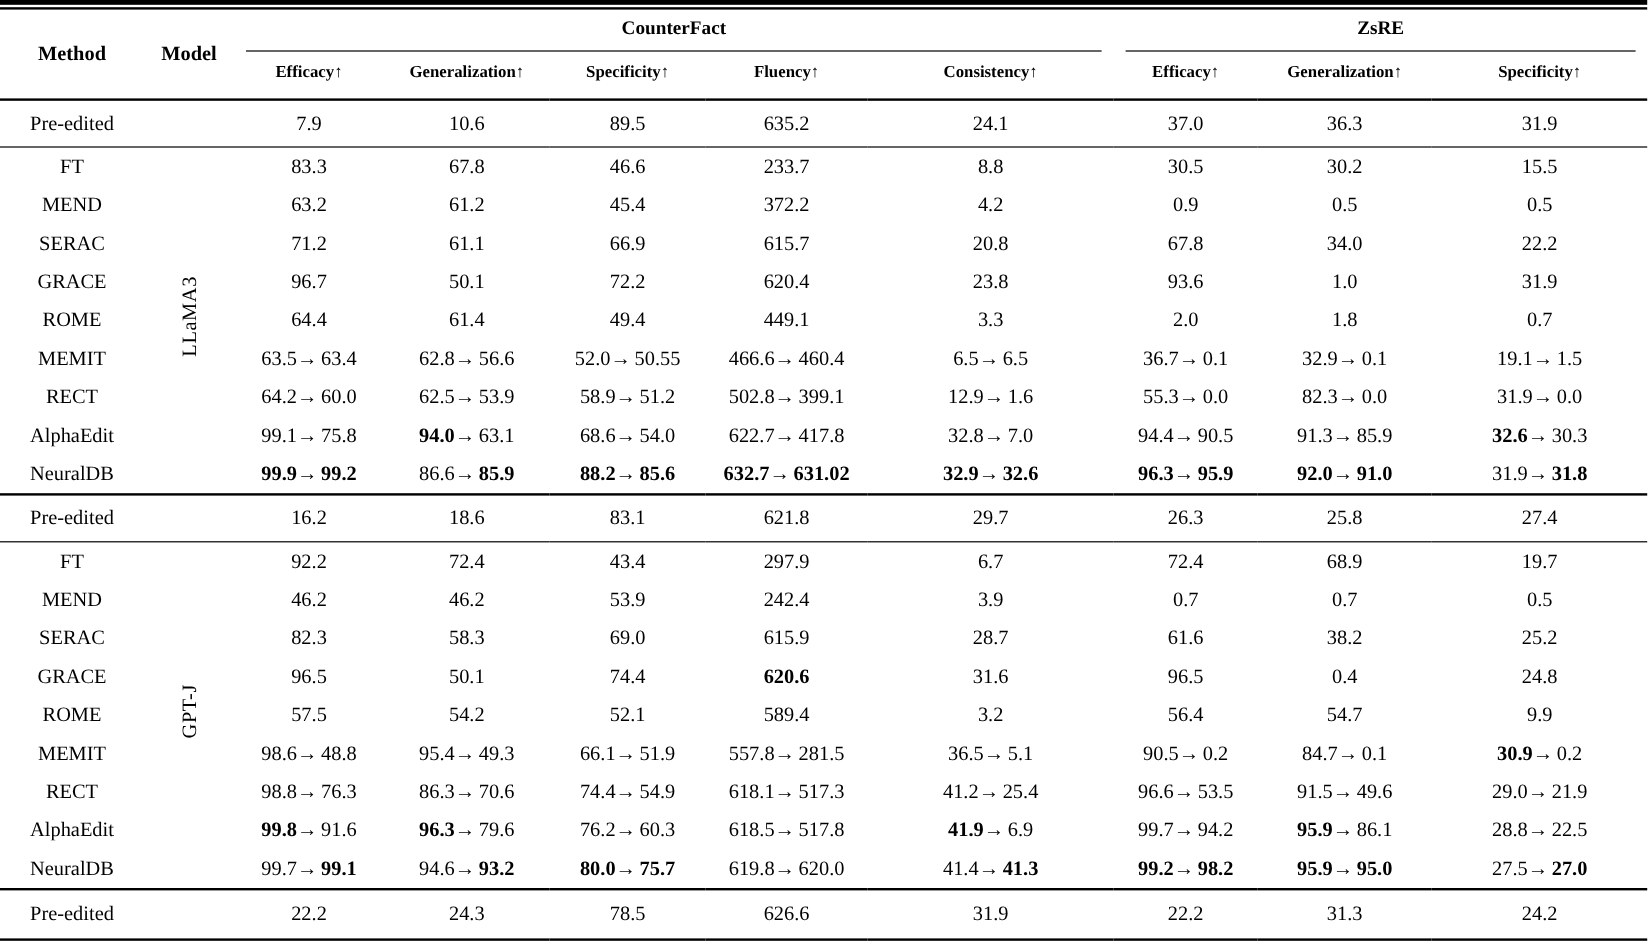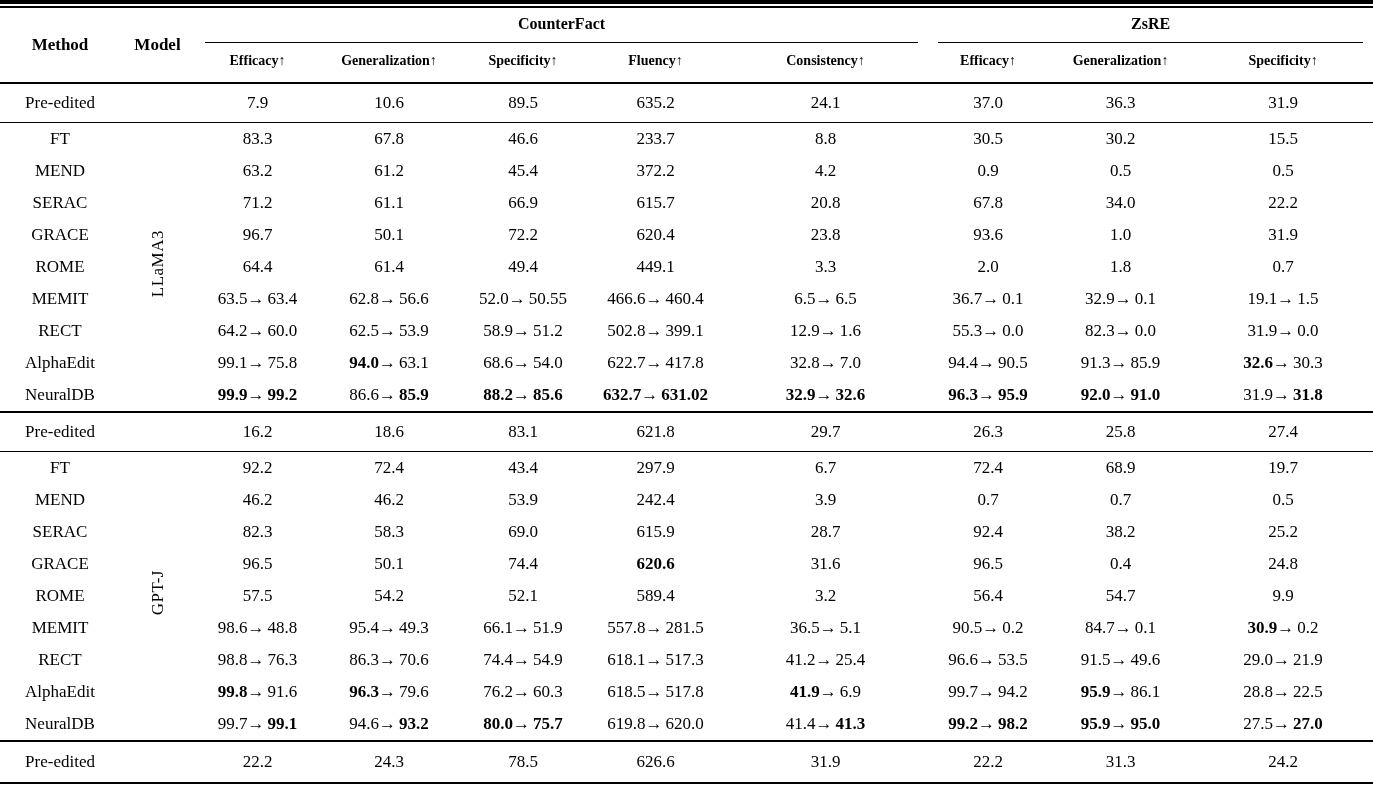--- a/index.html
+++ b/index.html
@@ -252,21 +252,21 @@
           <td><span>0.7</span></td>
           <td><span>0.5</span></td>
         </tr>
         <tr>
           <td>SERAC</td>
           <td><span>82.3</span></td>
           <td><span>58.3</span></td>
           <td><span>69.0</span></td>
           <td><span>615.9</span></td>
           <td><span>28.7</span></td>
-          <td><span>92.4</span></td>
+          <td><span>61.6</span></td>
           <td><span>38.2</span></td>
           <td><span>25.2</span></td>
         </tr>
         <tr>
           <td>GRACE</td>
           <td><span>96.5</span></td>
           <td><span>50.1</span></td>
           <td><span>74.4</span></td>
           <td><span class="bold">620.6</span></td>
           <td><span>31.6</span></td>

